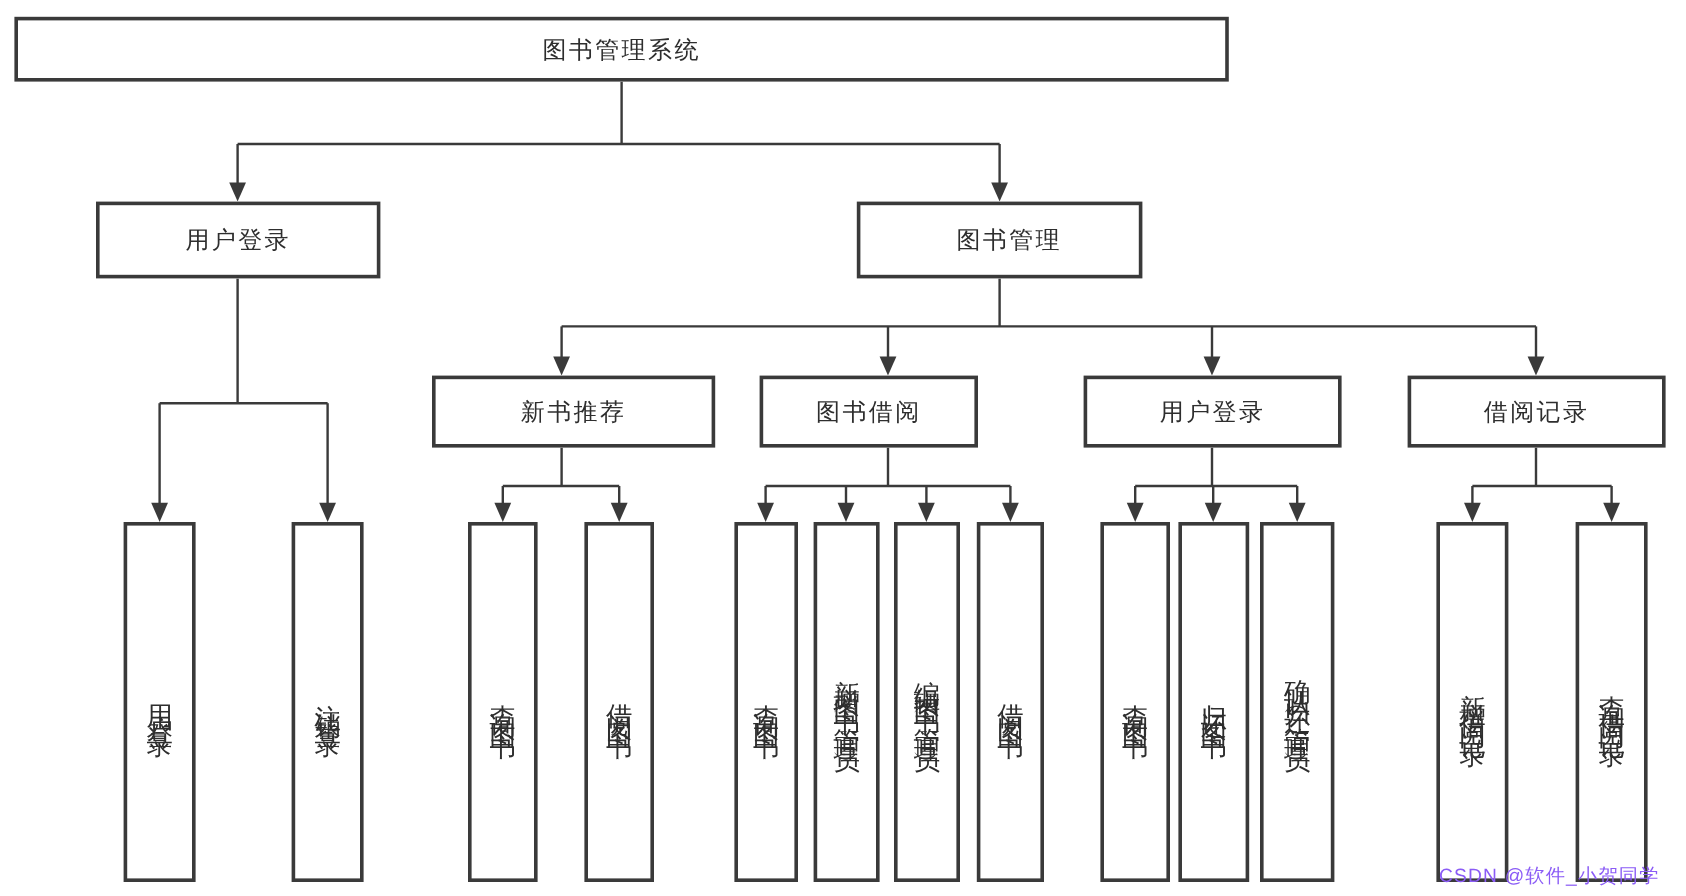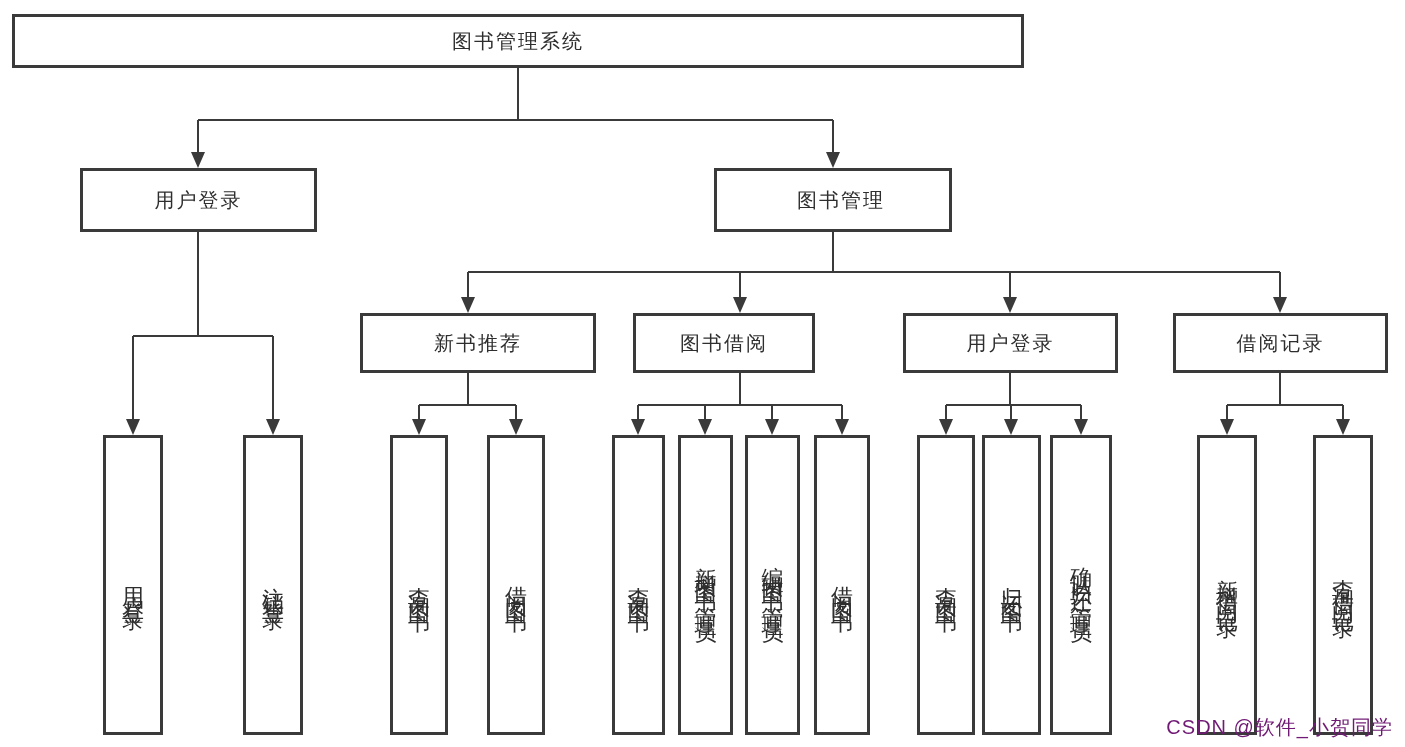--- a/index.html
+++ b/index.html
@@ -52,23 +52,23 @@
   .l-c2{left:678px;width:55px;}
   .l-c3{left:745px;width:55px;}
   .l-c4{left:814px;width:56px;}
   .l-d1{left:917px;width:58px;}
   .l-d2{left:982px;width:59px;}
   .l-d3{left:1050px;width:62px;}
   .l-e1{left:1197px;width:60px;}
   .l-e2{left:1313px;width:60px;}
   .watermark{
     position:absolute;
-    right:12px;bottom:6px;
-    font-size:20px;
-    color:#701a75;
+    right:22px;bottom:6px;
+    font-size:16px;
+    color:#8b5cf6;
     letter-spacing:1px;
     white-space:nowrap;
   }
   svg line, svg path.rail{stroke:#3a3a3a;stroke-width:2;fill:none;}
   svg path.tri{fill:#3a3a3a;stroke:none;}
 </style>
 </head>
 <body>
 
 <div class="canvas">

